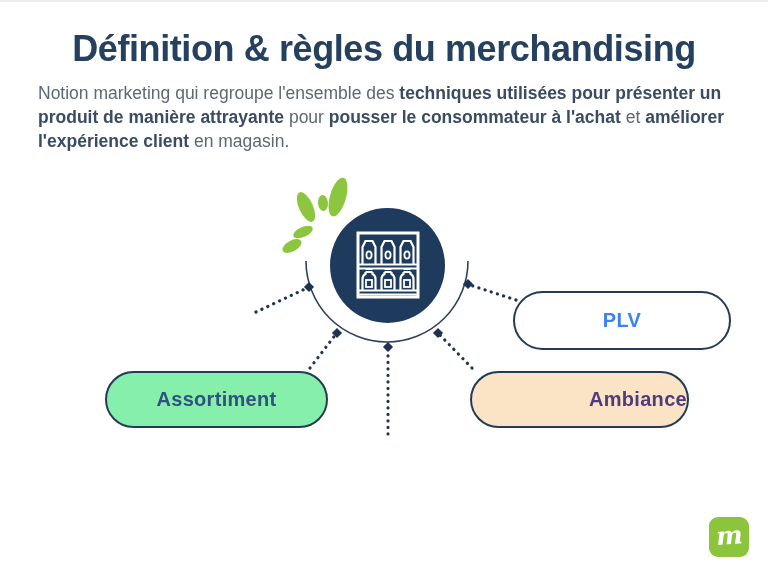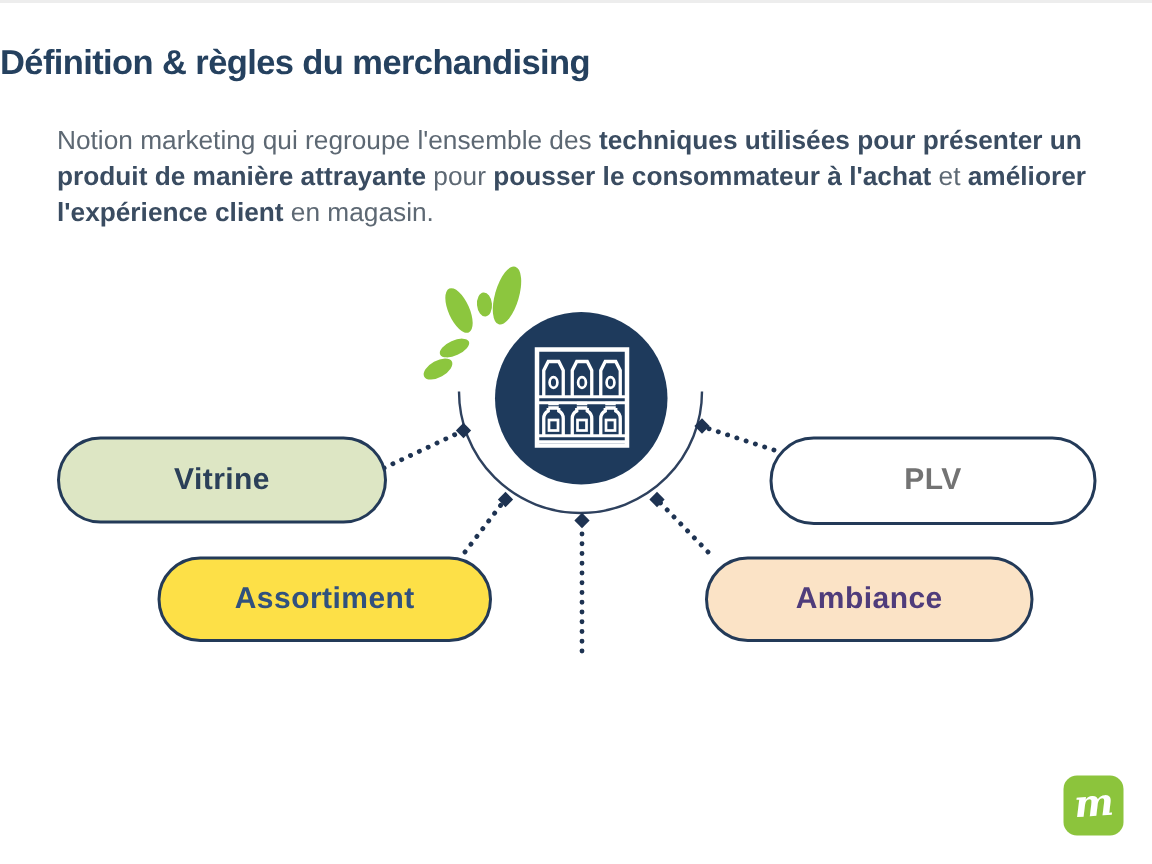--- a/index.html
+++ b/index.html
@@ -12,21 +12,22 @@
     overflow: hidden;
     font-family: "Liberation Sans", sans-serif;
   }
   .top-edge {
     position: absolute; top: 0; left: 0; width: 768px; height: 2px;
     background: #ededed;
   }
   .title {
     position: absolute;
     top: 28px; left: 0; width: 768px;
-    font-size: 23px;
+    text-align: center;
+    font-size: 36px;
     font-weight: 800;
     letter-spacing: -0.4px;
     color: #25415f;
   }
   .description {
     position: absolute;
     top: 82px; left: 50%;
     transform: translateX(-50%);
     width: 692px;
     text-align: left;
@@ -144,30 +145,27 @@
         <path d="M47.5 41 H54.5 M47.5 38 H54.5 M47.5 41 V43 Q44.5 44.5 44.5 48 V59.5 M54.5 41 V43 Q57.5 44.5 57.5 48 V59.5"></path>
       </g>
       <g stroke-width="1.8">
         <rect x="10" y="49" width="6" height="7"></rect>
         <rect x="29" y="49" width="6" height="7"></rect>
         <rect x="48" y="49" width="6" height="7"></rect>
       </g>
     </svg>
   </div>
 
-  <div class="pill pill-vitrine" style="background: rgb(221, 230, 196); color: rgb(43, 64, 89);">
-    <span>Vitrine</span>
-  </div>
-  <div class="pill pill-plv" style="background: rgb(255, 255, 255); color: #737373;">
+  <div class="pill pill-plv" style="background: rgb(255, 255, 255); color: #3b82f6;">
     <span>PLV</span>
   </div>
-  <div class="pill pill-assortiment" style="background: #fde047; color: rgb(49, 81, 126);">
+  <div class="pill pill-assortiment" style="background: #86efac; color: rgb(49, 81, 126);">
     <span>Assortiment</span>
   </div>
-  <div class="pill pill-ambiance" style="background: rgb(251, 227, 198); color: rgb(79, 60, 123);">
+  <div class="pill pill-ambiance" style="background: rgb(251, 227, 198); color: rgb(79, 60, 123); justify-content: flex-end;">
     <span>Ambiance</span>
   </div>
 
   <div class="logo">
     <span class="logo-letter">m</span>
   </div>
 
 </div>
 
 </body></html>

